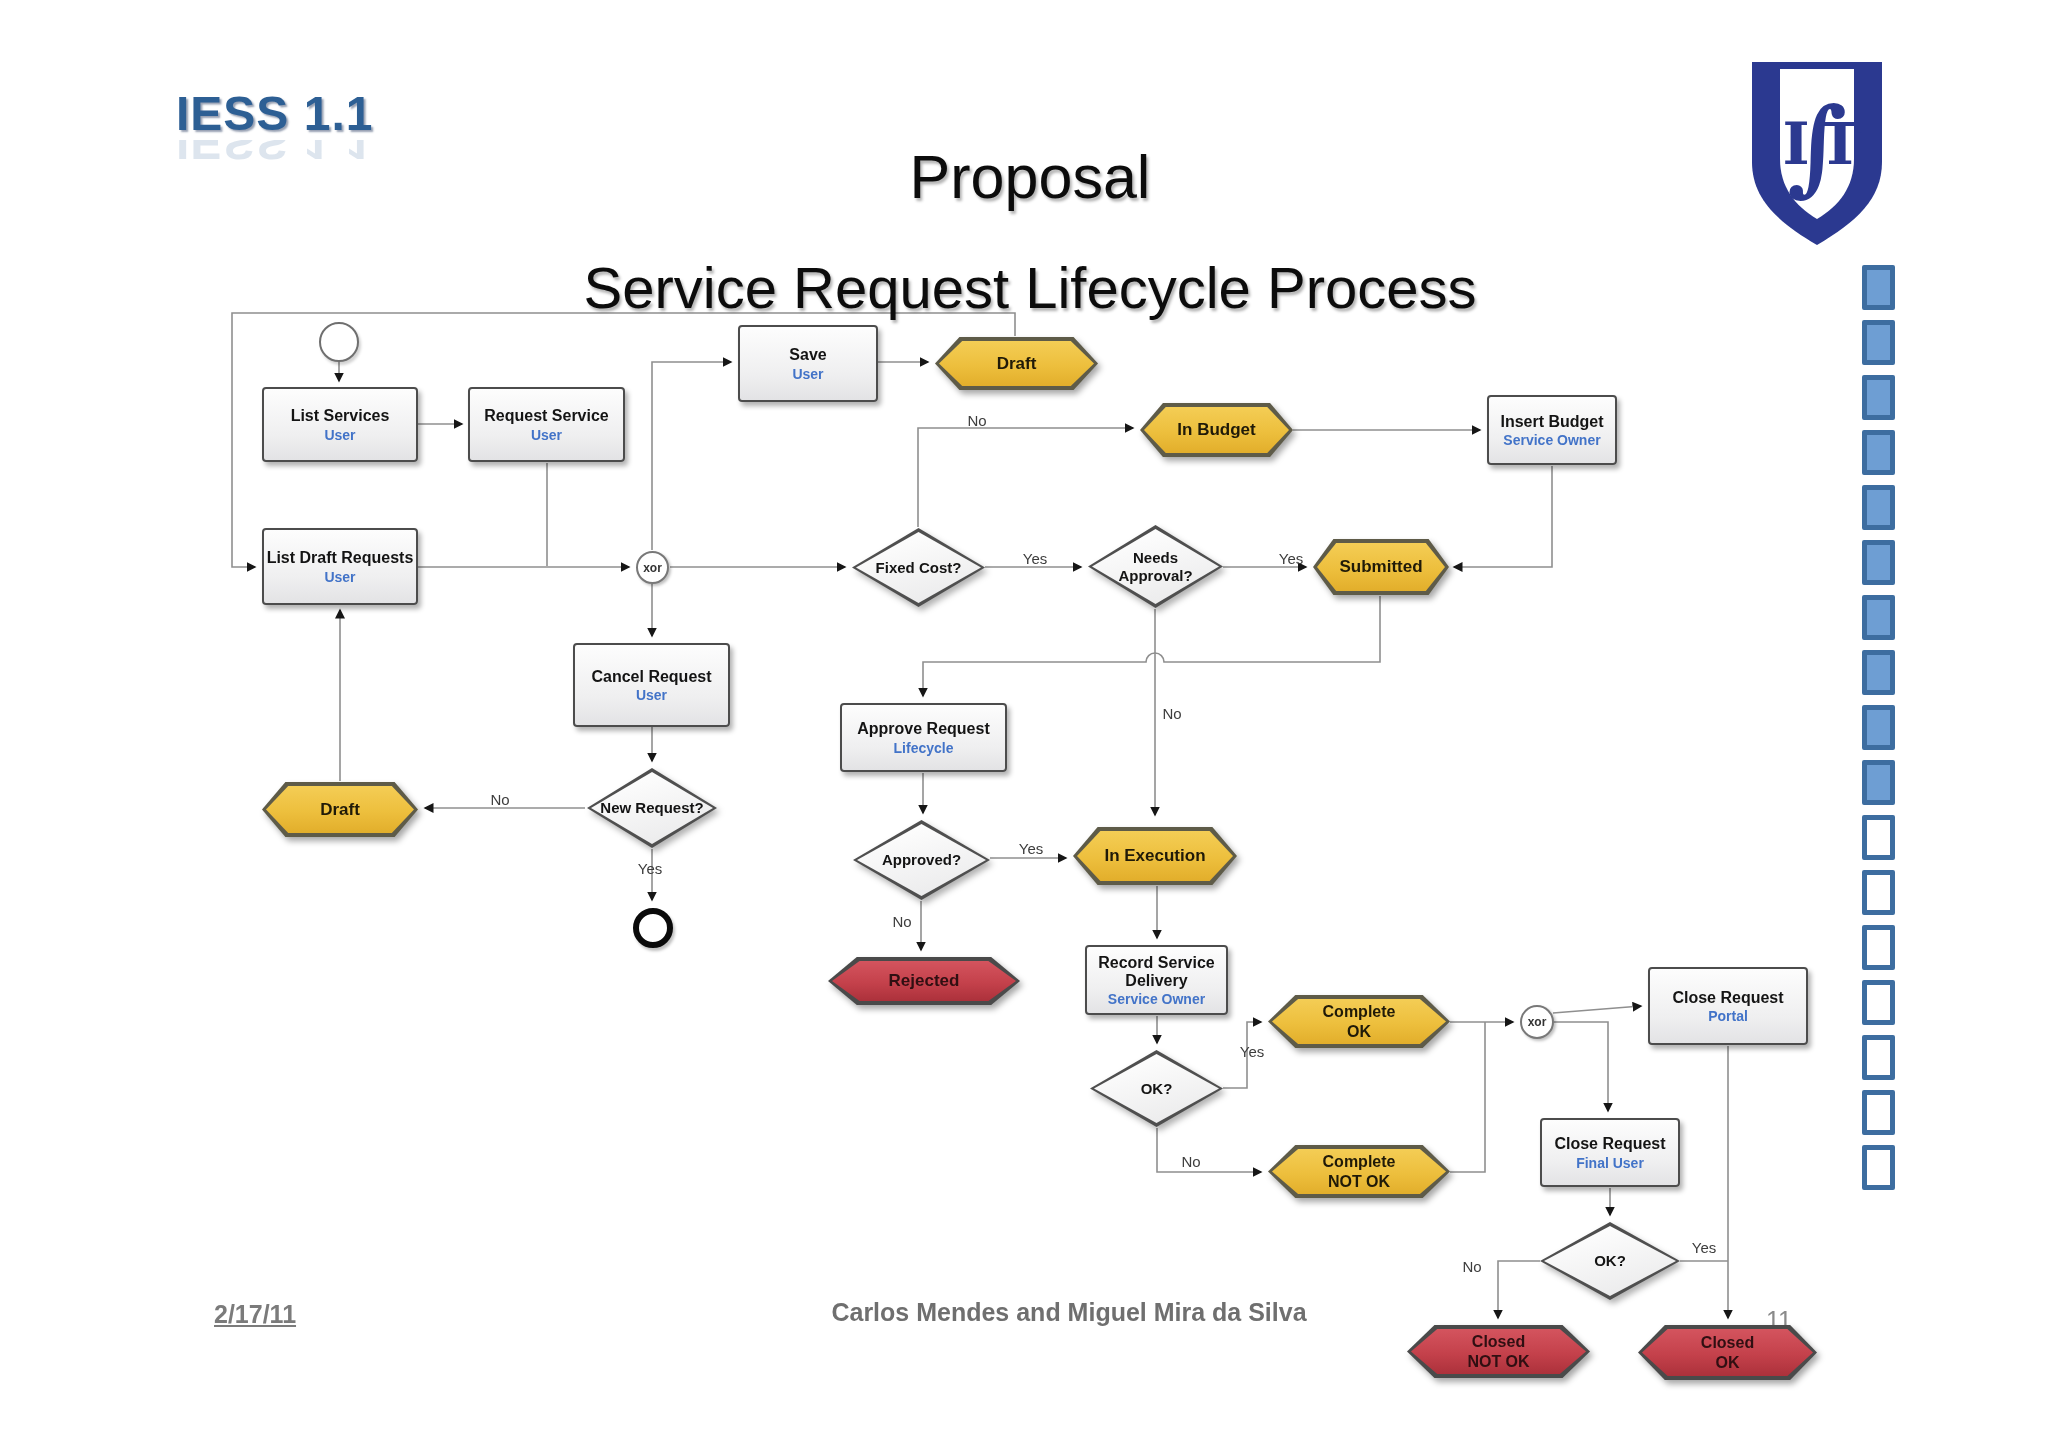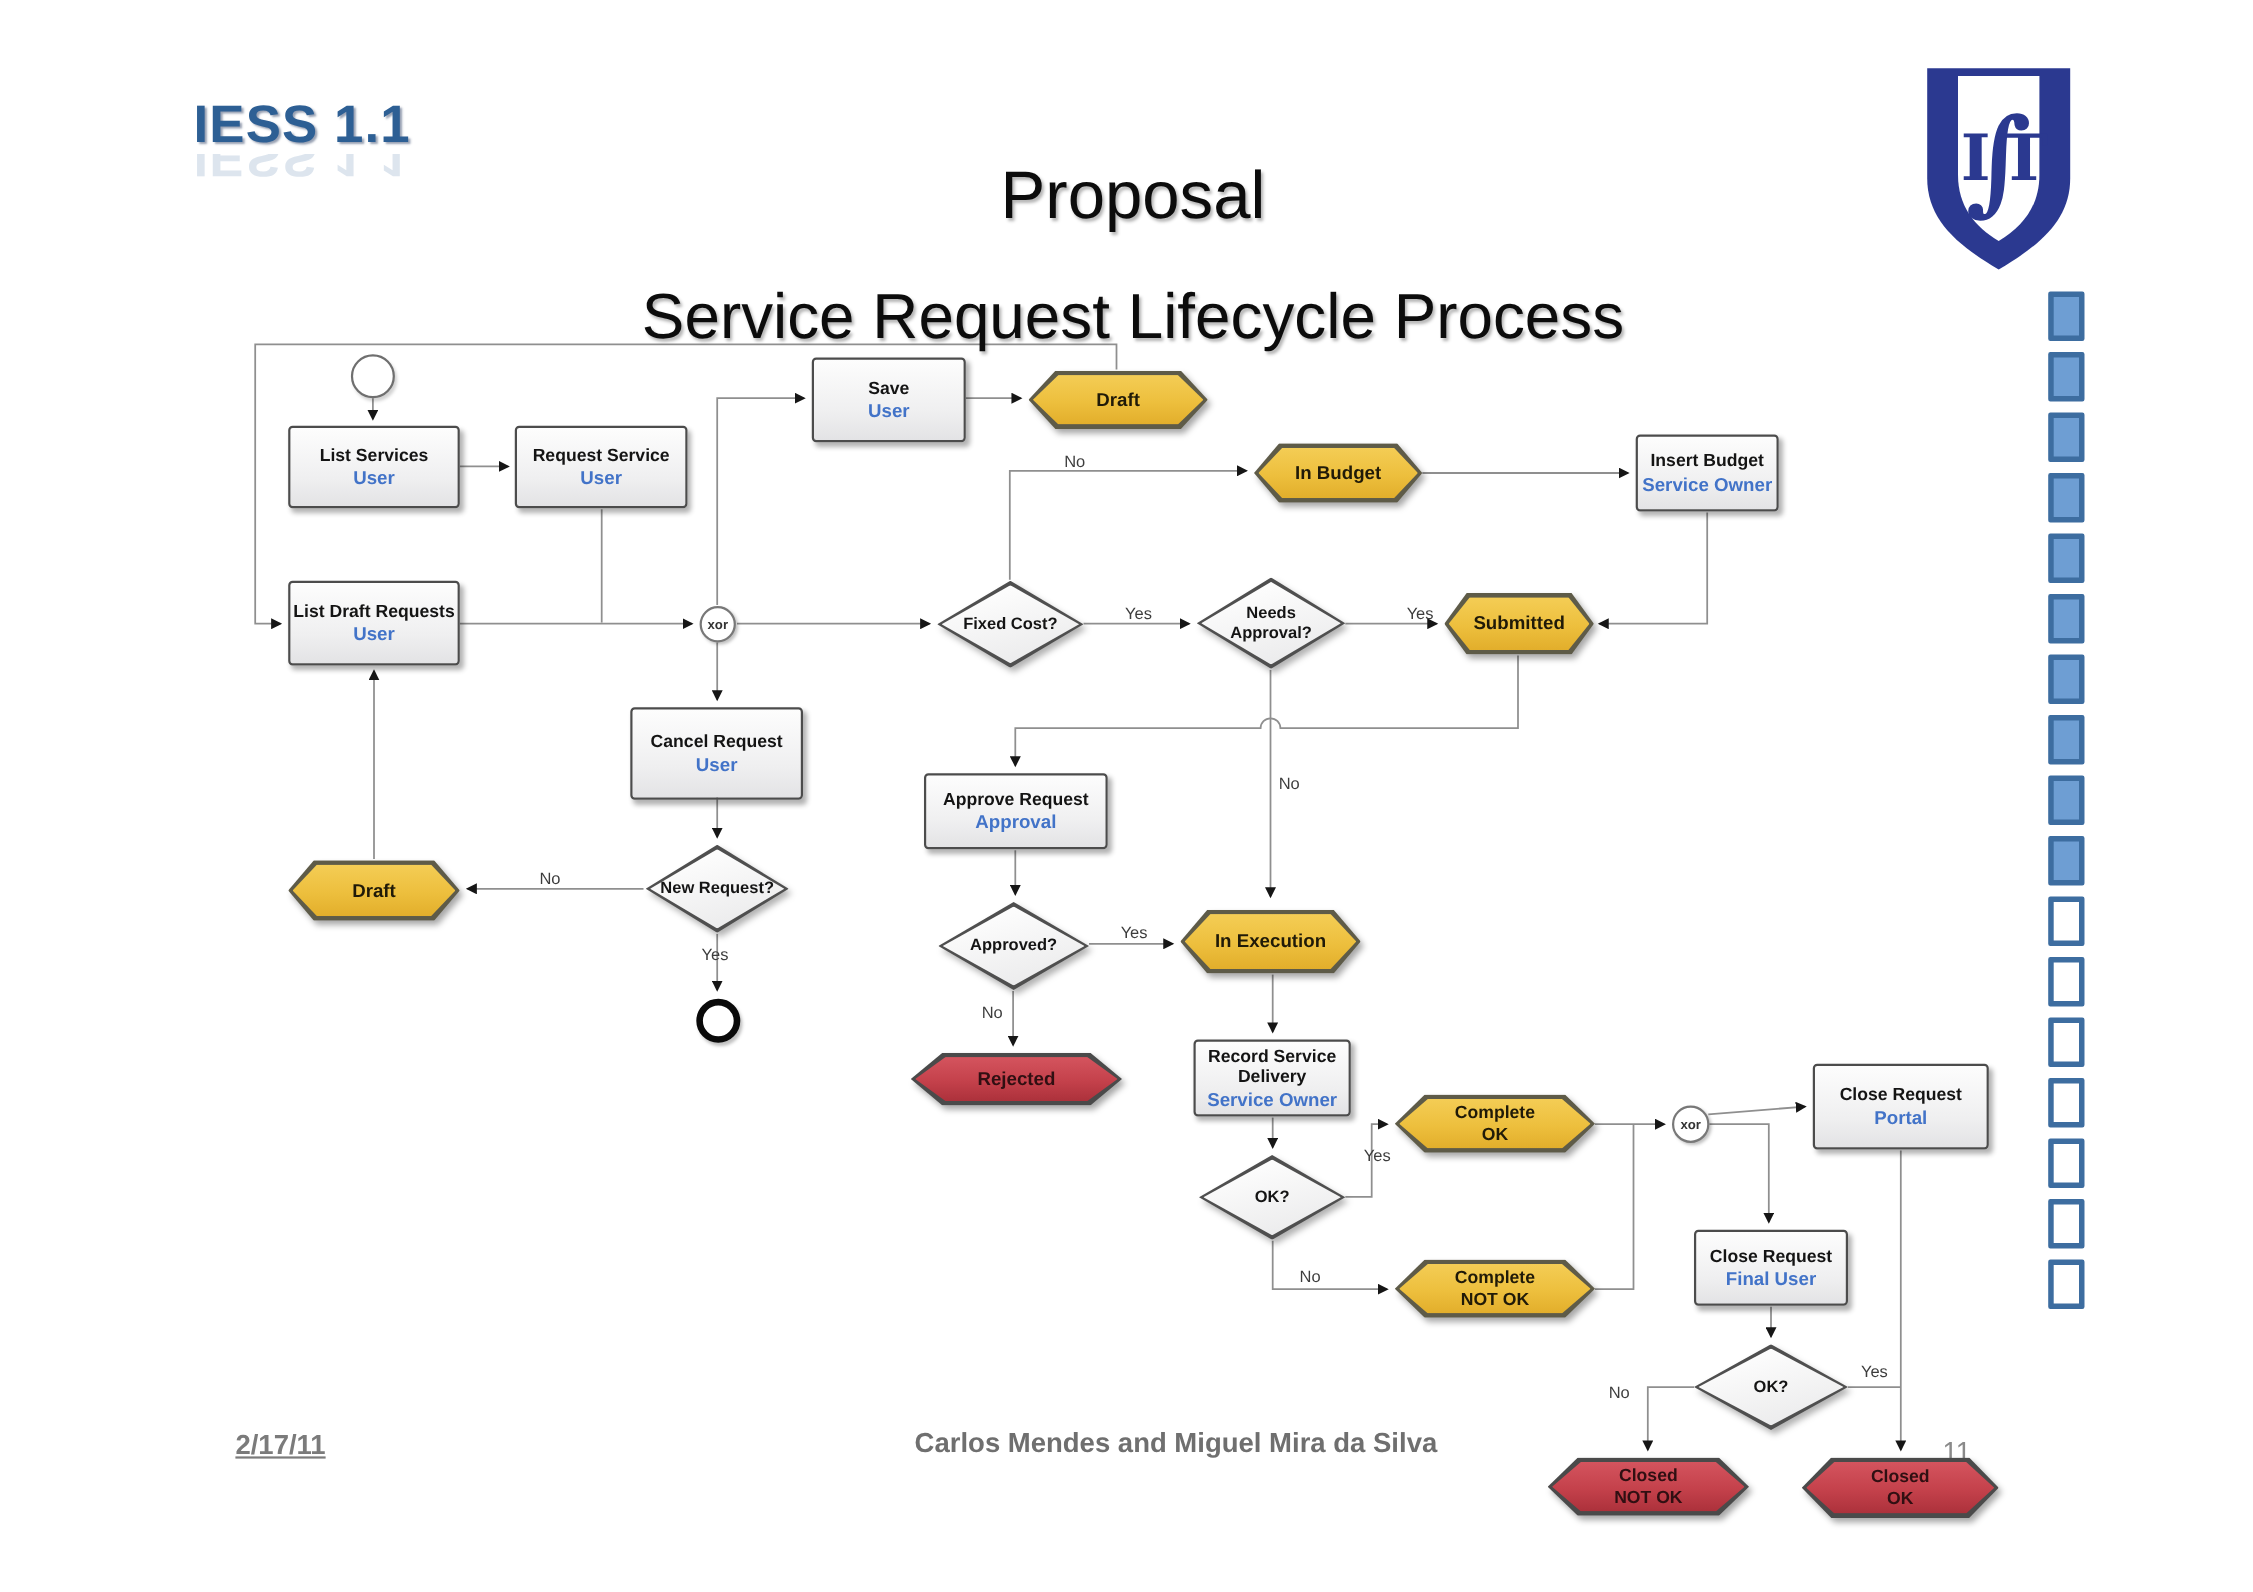--- a/index.html
+++ b/index.html
@@ -30,21 +30,21 @@
 
   
   .task{position:absolute;box-sizing:border-box;z-index:3;
         background:linear-gradient(180deg,#fdfdfd 0%,#efeff0 65%,#e3e3e5 100%);
         border:2.5px solid #4c4c4c;border-radius:4px;
         box-shadow:3px 4px 5px rgba(0,0,0,.30);
         display:flex;flex-direction:column;align-items:center;justify-content:center;gap:2px;}
   .task-label{font-weight:bold;font-size:16px;color:#141414;white-space:nowrap;
         line-height:1.15;text-align:center;}
   .task.wrap .task-label{white-space:normal;width:130px;}
-  .task-role{font-weight:bold;font-size:17px;color:#4273C8;line-height:1;}
+  .task-role{font-weight:bold;font-size:14px;color:#4273C8;line-height:1;}
 
   .hex{position:absolute;filter:drop-shadow(3px 4px 3px rgba(0,0,0,.35));z-index:3;}
   .hex .shape{position:absolute;inset:0;
         clip-path:polygon(15% 0,85% 0,100% 50%,85% 100%,15% 100%,0 50%);}
   .hex .outer{background:#5E5B48;}
   .hex .inner{inset:4px;background:linear-gradient(180deg,#F4CD55 0%,#EDBF3D 55%,#E2AE2B 100%);}
   .hex.red .outer{background:#4A4A4A;}
   .hex.red .inner{background:linear-gradient(180deg,#D4545E 0%,#C4414B 55%,#AC313B 100%);}
   .hex-label{position:absolute;inset:0;display:flex;flex-direction:column;align-items:center;
         justify-content:center;font-weight:bold;font-size:17px;color:#201a08;
@@ -185,21 +185,21 @@
   <div class="task" style="left:262px;top:528px;width:156px;height:77px">
     <div class="task-label">List Draft Requests</div>
     <div class="task-role">User</div>
   </div>
   <div class="task" style="left:573px;top:643px;width:157px;height:84px">
     <div class="task-label">Cancel Request</div>
     <div class="task-role">User</div>
   </div>
   <div class="task" style="left:840px;top:703px;width:167px;height:69px">
     <div class="task-label">Approve Request</div>
-    <div class="task-role">Approval</div>
+    <div class="task-role">Lifecycle</div>
   </div>
   <div class="task" style="left:1487px;top:395px;width:130px;height:70px">
     <div class="task-label">Insert Budget</div>
     <div class="task-role">Service Owner</div>
   </div>
   <div class="task wrap" style="left:1085px;top:945px;width:143px;height:70px">
     <div class="task-label">Record Service Delivery</div>
     <div class="task-role">Service Owner</div>
   </div>
   <div class="task" style="left:1648px;top:967px;width:160px;height:78px">

